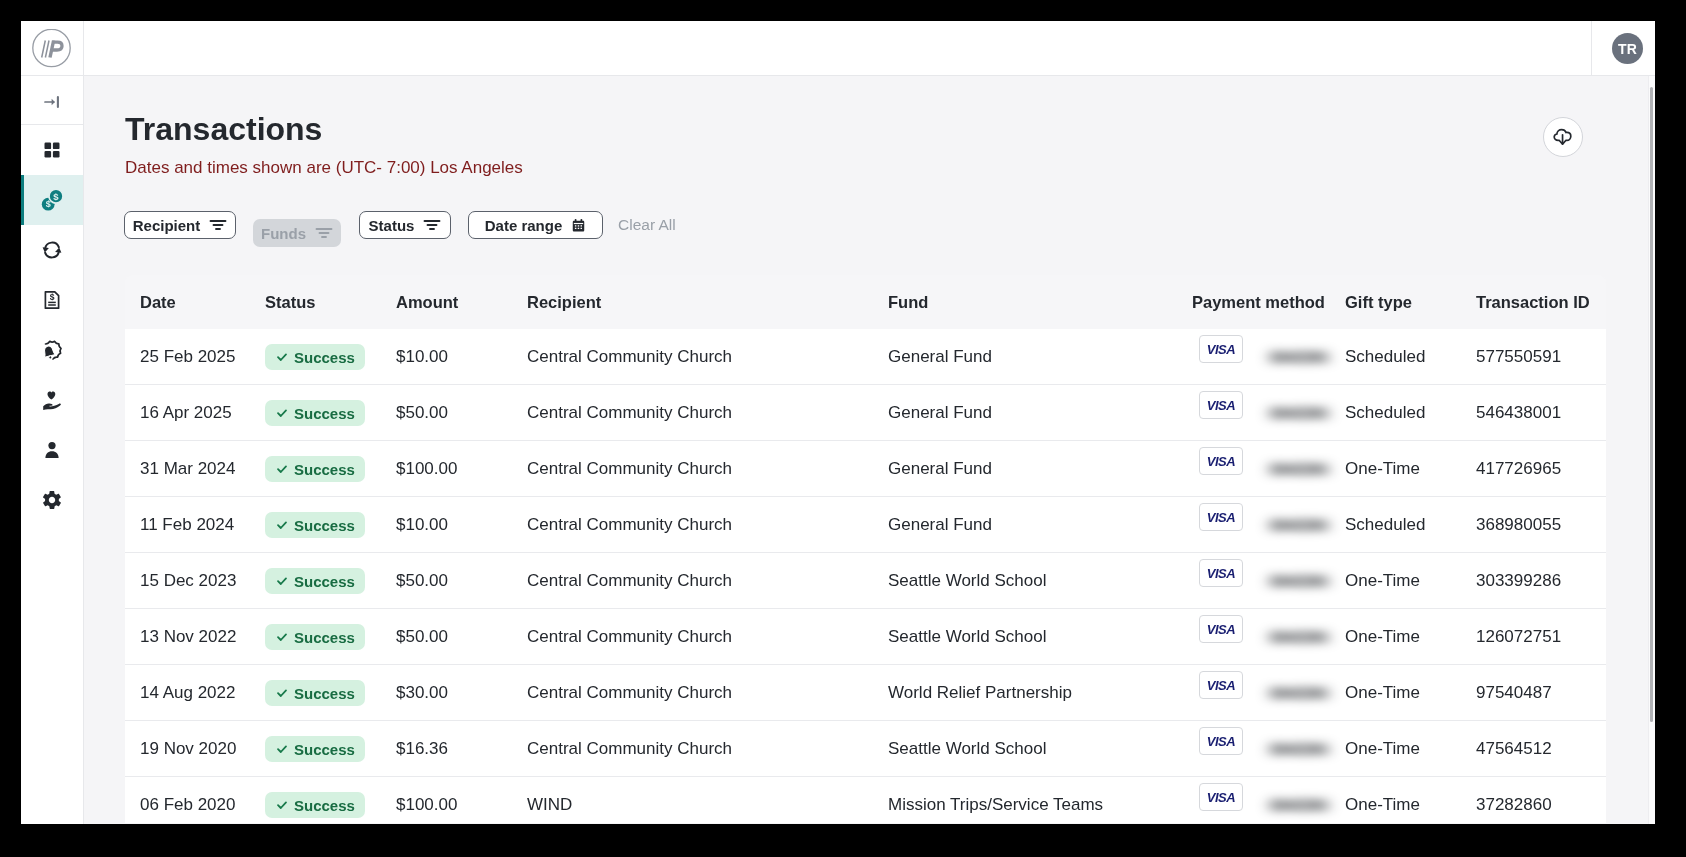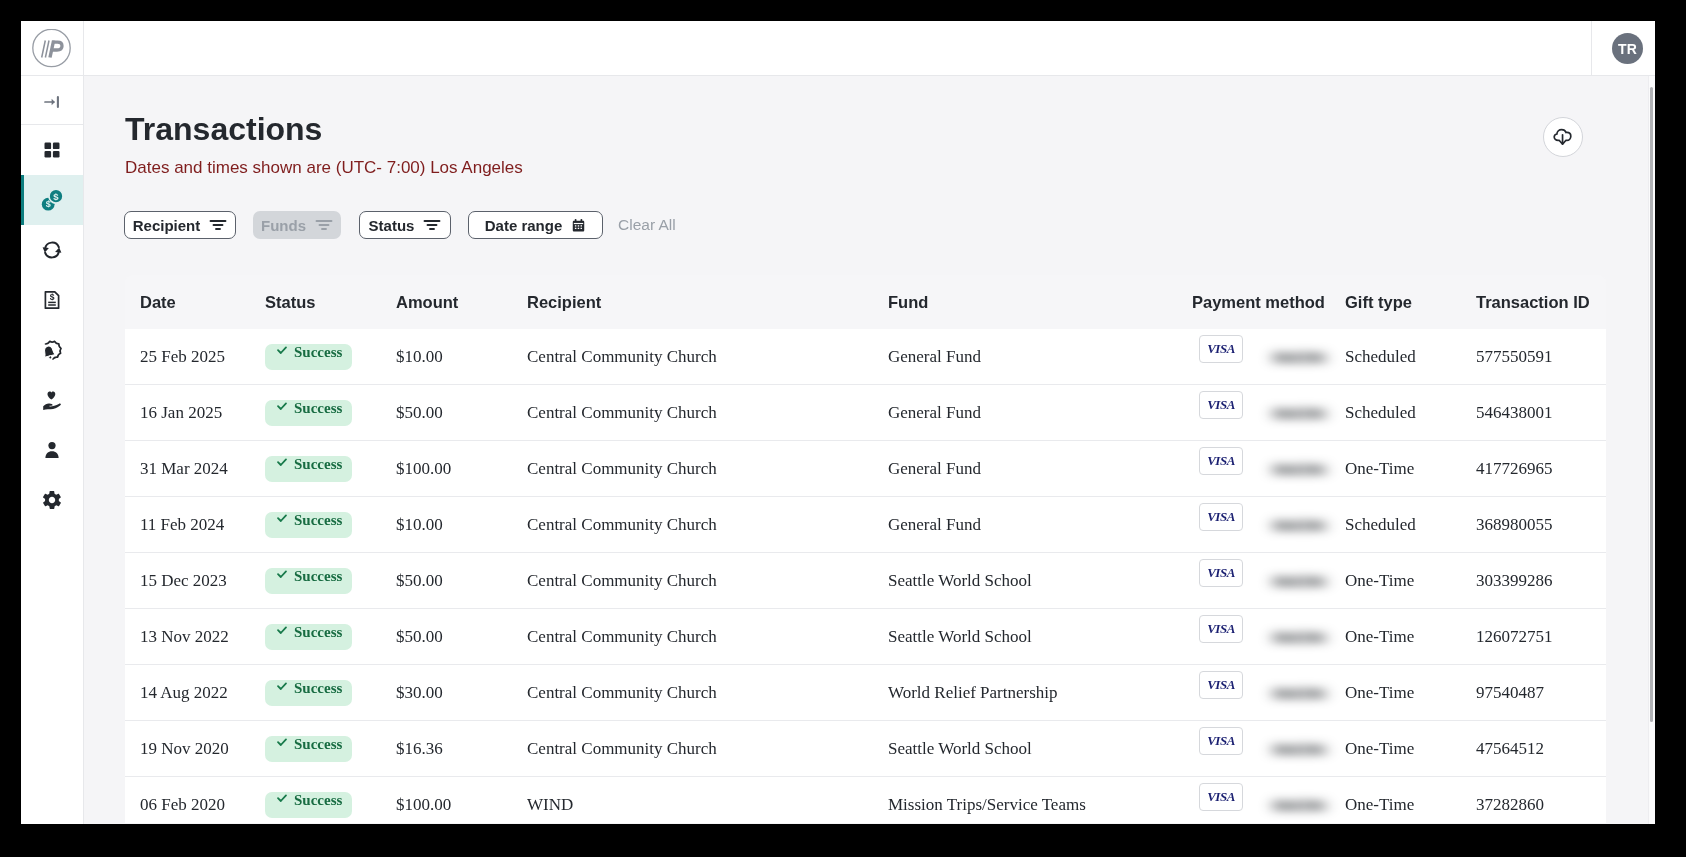--- a/index.html
+++ b/index.html
@@ -32,42 +32,42 @@
   #title { position:absolute; left:41px; top:35px; font-size:32px; font-weight:bold;
     color:#24282e; letter-spacing:0; }
   #subtitle { position:absolute; left:41px; top:82px; font-size:17px; color:#7f1d1d; }
   #exportbtn { position:absolute; left:1459px; top:41px; width:40px; height:40px;
     border-radius:50%; background:#fff; border:1px solid #d3d5da;
     display:flex; align-items:center; justify-content:center; }
   
   .fbtn { position:absolute; top:135px; height:28px; border:1px solid #5b616b;
     border-radius:7px; background:#fff; color:#24282e; font-size:15px; font-weight:bold;
     display:flex; align-items:center; justify-content:center; gap:9px; }
-  .fbtn.disabled { border:none; background:#d3d6da; color:#9aa0a8; }
+  .fbtn.disabled { border:none; background:#d3d6da; color:#9aa0a8;margin-top:8px; }
   #clearall { position:absolute; left:534px; top:135px; height:28px; display:flex;
     align-items:center; color:#9aa0a8; font-size:15.5px; font-weight:normal; }
   
   #table { position:absolute; left:41px; top:199px; width:1481px; height:548px;
     border-radius:8px 8px 0 0; overflow:hidden; }
   #thead { position:relative; width:1481px; height:54px; background:#f6f6f8;
     font-weight:bold; font-size:16.5px; color:#24282e; }
   .row { position:relative; width:1481px; height:56px; background:#fff;
-    font-size:17px; color:#24282e;font-family:Liberation Serif, serif; }
+    font-size:17px; color:#24282e; }
   .row .sep { position:absolute; left:0; bottom:0; width:1481px; height:1px; background:#e9eaed; }
   .cell { position:absolute; top:0; height:100%; display:flex; align-items:center; }
   .x1 { left:15px; }  
   .x2 { left:140px; } 
   .x3 { left:271px; } 
   .x4 { left:402px; } 
   .x5 { left:763px; } 
   .x6 { left:1067px; }
   .x7 { left:1220px; }
   .x8 { left:1351px; }
   .badge { height:26px; padding:0 10px 0 11px; background:#d5f1e0; border-radius:7px;
-    color:#186c42; font-size:15px; font-weight:bold; display:flex; align-items:flex-start; gap:6px; }
+    color:#186c42; font-size:15px; font-weight:bold; display:flex; align-items:center; gap:6px; }
   .visa { position:absolute; left:1074px; top:6px; width:44px; height:28px;
     background:#fff; border:1px solid #d6d8dc; border-radius:4px;
     display:flex; align-items:center; justify-content:center; }
   .visa span { font-style:italic; font-weight:bold; font-size:13px; color:#1a1f71;
     letter-spacing:-0.5px; transform:scaleY(0.92); }
   .blurbox { position:absolute; left:1128px; top:0; width:80px; height:57px; background:#fff;
     display:flex; align-items:center; justify-content:center; }
   .blurbox span { margin-left:13px; color:#0c1015; font-size:16px; font-weight:bold; filter:blur(5px); transform:scaleX(1.45); letter-spacing:1px; }
   
   #sb-track { position:absolute; left:1627px; top:55px; width:7px; height:748px;
@@ -151,21 +151,21 @@
             <span>VISA</span>
           </div>
         <div class="blurbox">
             <span>8436</span>
           </div>
         <div class="cell x7">Scheduled</div>
         <div class="cell x8">577550591</div>
         <div class="sep"></div>
       </div>
       <div class="row">
-        <div class="cell x1">16 Jan 2025</div>
+        <div class="cell x1">16 Apr 2025</div>
         <div class="cell x2">
             <span class="badge"><svg width="12" height="12" viewBox="0 0 12 12">
                 <path d="M2 6.2 L4.8 9 L10 3.4" fill="none" stroke="#187a4b" stroke-width="1.8" stroke-linecap="round" stroke-linejoin="round"></path>
               </svg>Success</span>
           </div>
         <div class="cell x3">$50.00</div>
         <div class="cell x4">Central Community Church</div>
         <div class="cell x5">General Fund</div>
         <div class="visa">
             <span>VISA</span>

